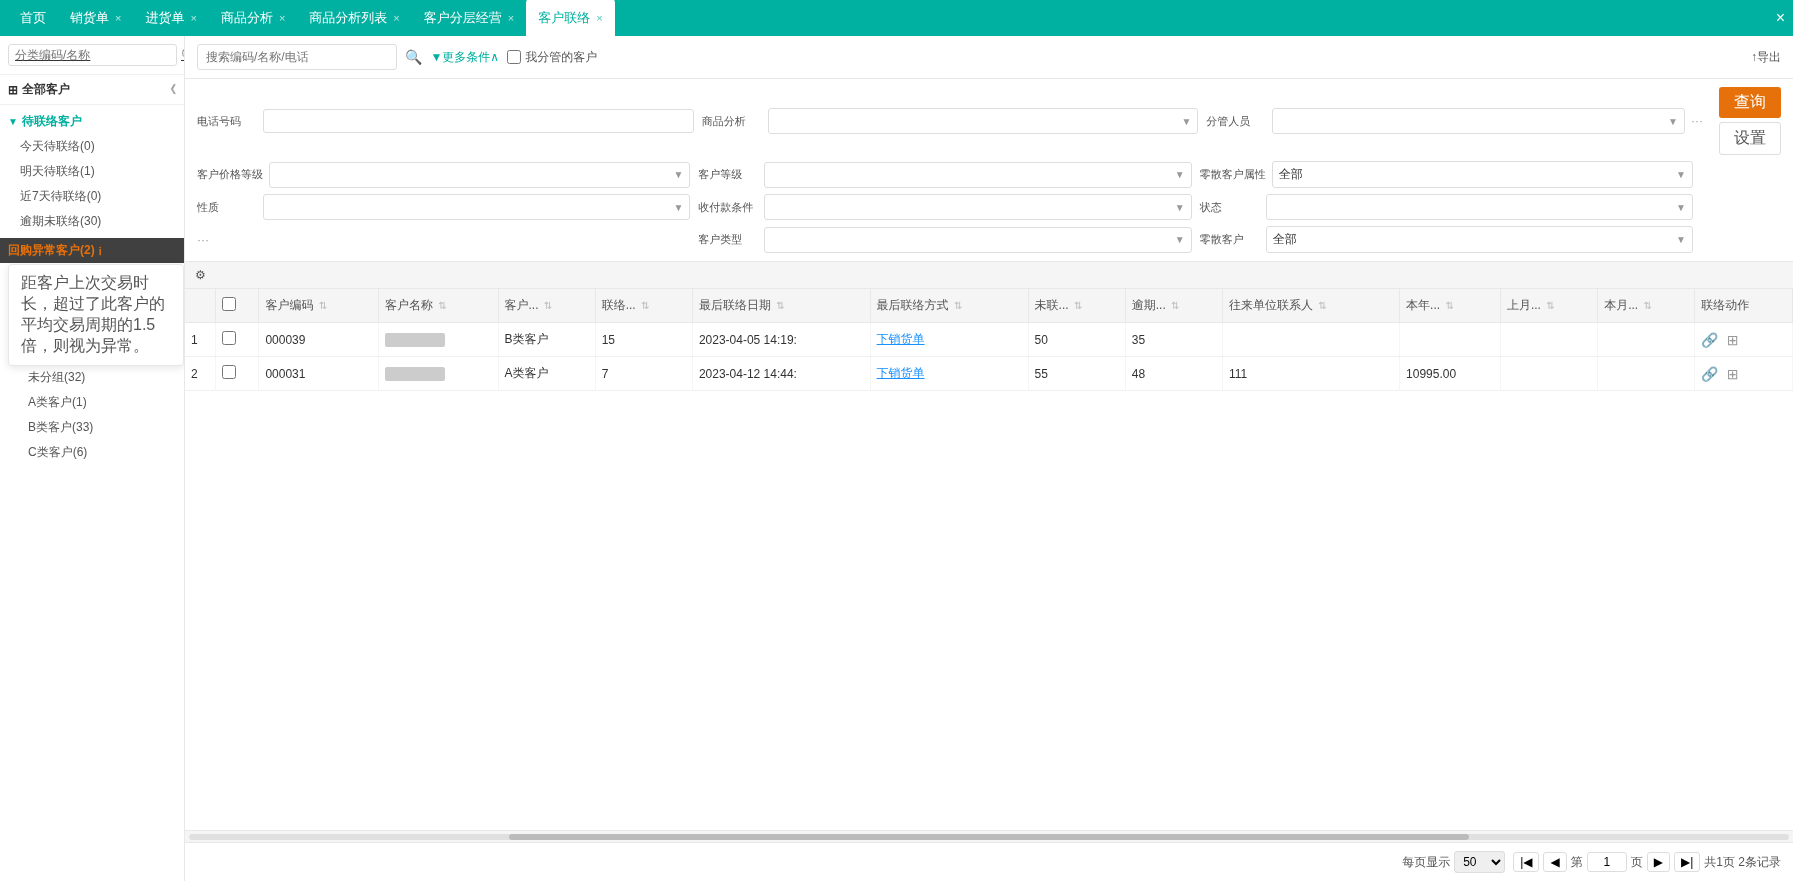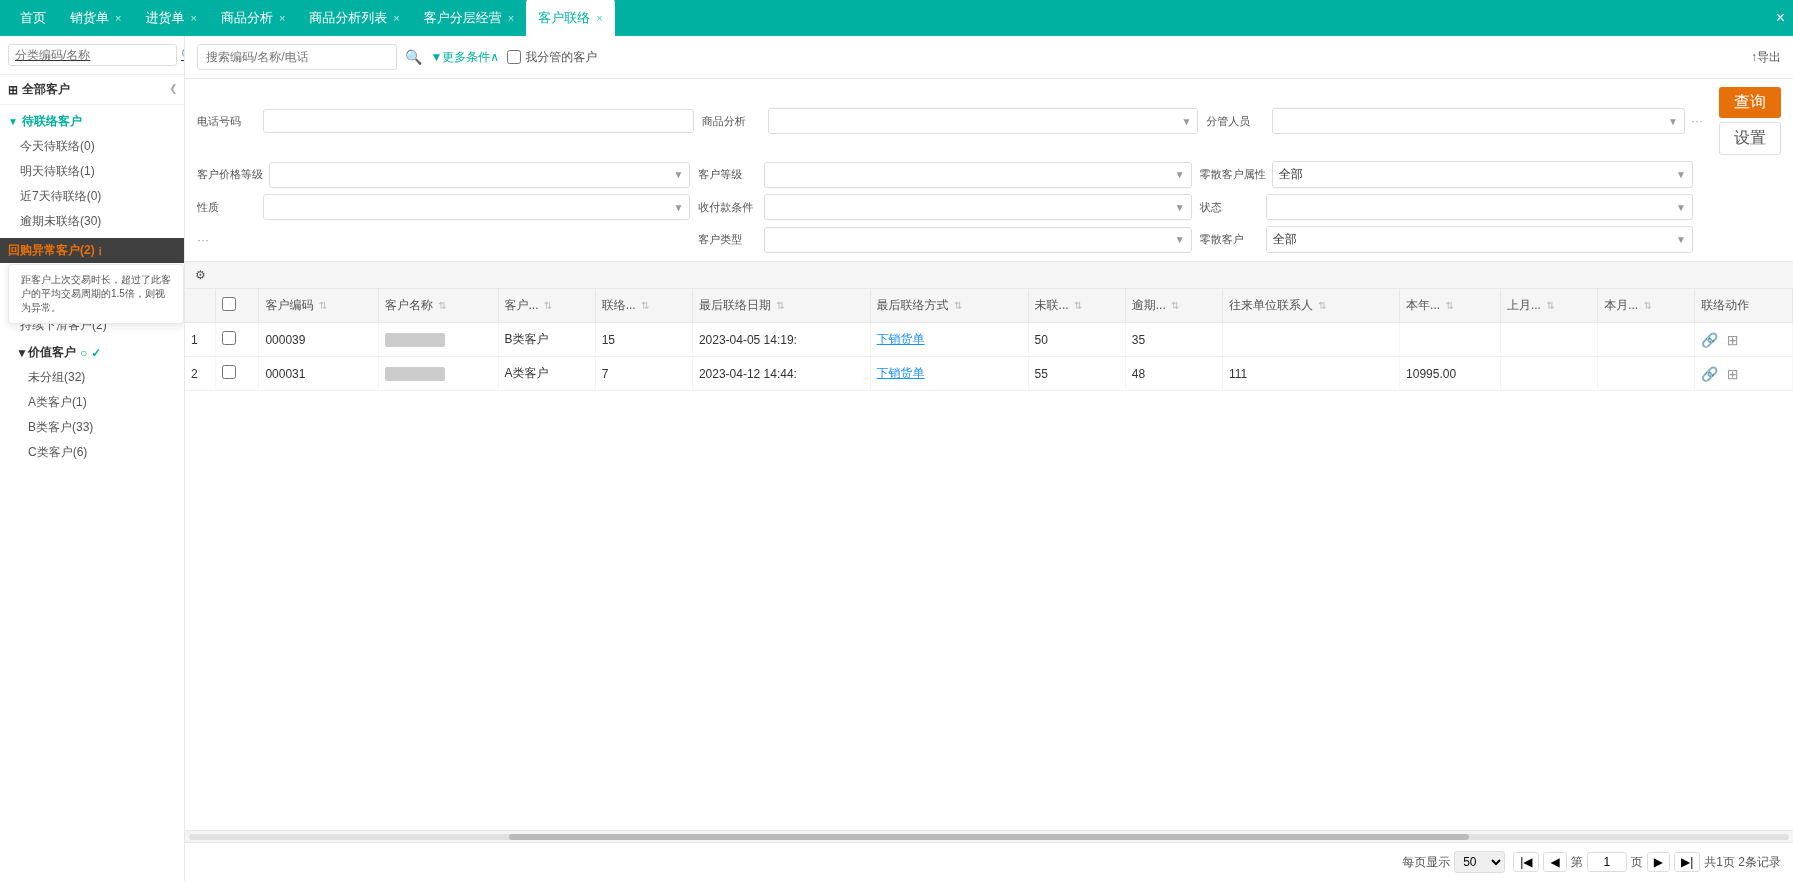--- a/index.html
+++ b/index.html
@@ -188,21 +188,21 @@
       flex: 1; height: 6px; background: #e0e0e0; border-radius: 3px; position: relative;
     }
     .scroll-thumb {
       position: absolute; left: 20%; width: 60%; height: 100%; background: #bbb; border-radius: 3px;
     }
 
     
     .tooltip-box {
       position: absolute; left: 8px; top: 228px; background: #fff;
       border: 1px solid #e8e8e8; border-radius: 4px; padding: 8px 12px;
-      font-size: 10px; color: #555; z-index: 100; box-shadow: 0 2px 8px rgba(0,0,0,0.1);
+      font-size: 16px; color: #555; z-index: 100; box-shadow: 0 2px 8px rgba(0,0,0,0.1);
       max-width: 320px;
     }
 
     .checkbox { width: 14px; height: 14px; cursor: pointer; }
 
     .blurred-name {
       display: inline-block; background: #ccc; border-radius: 2px;
       width: 60px; height: 14px; vertical-align: middle;
     }
   </style>

